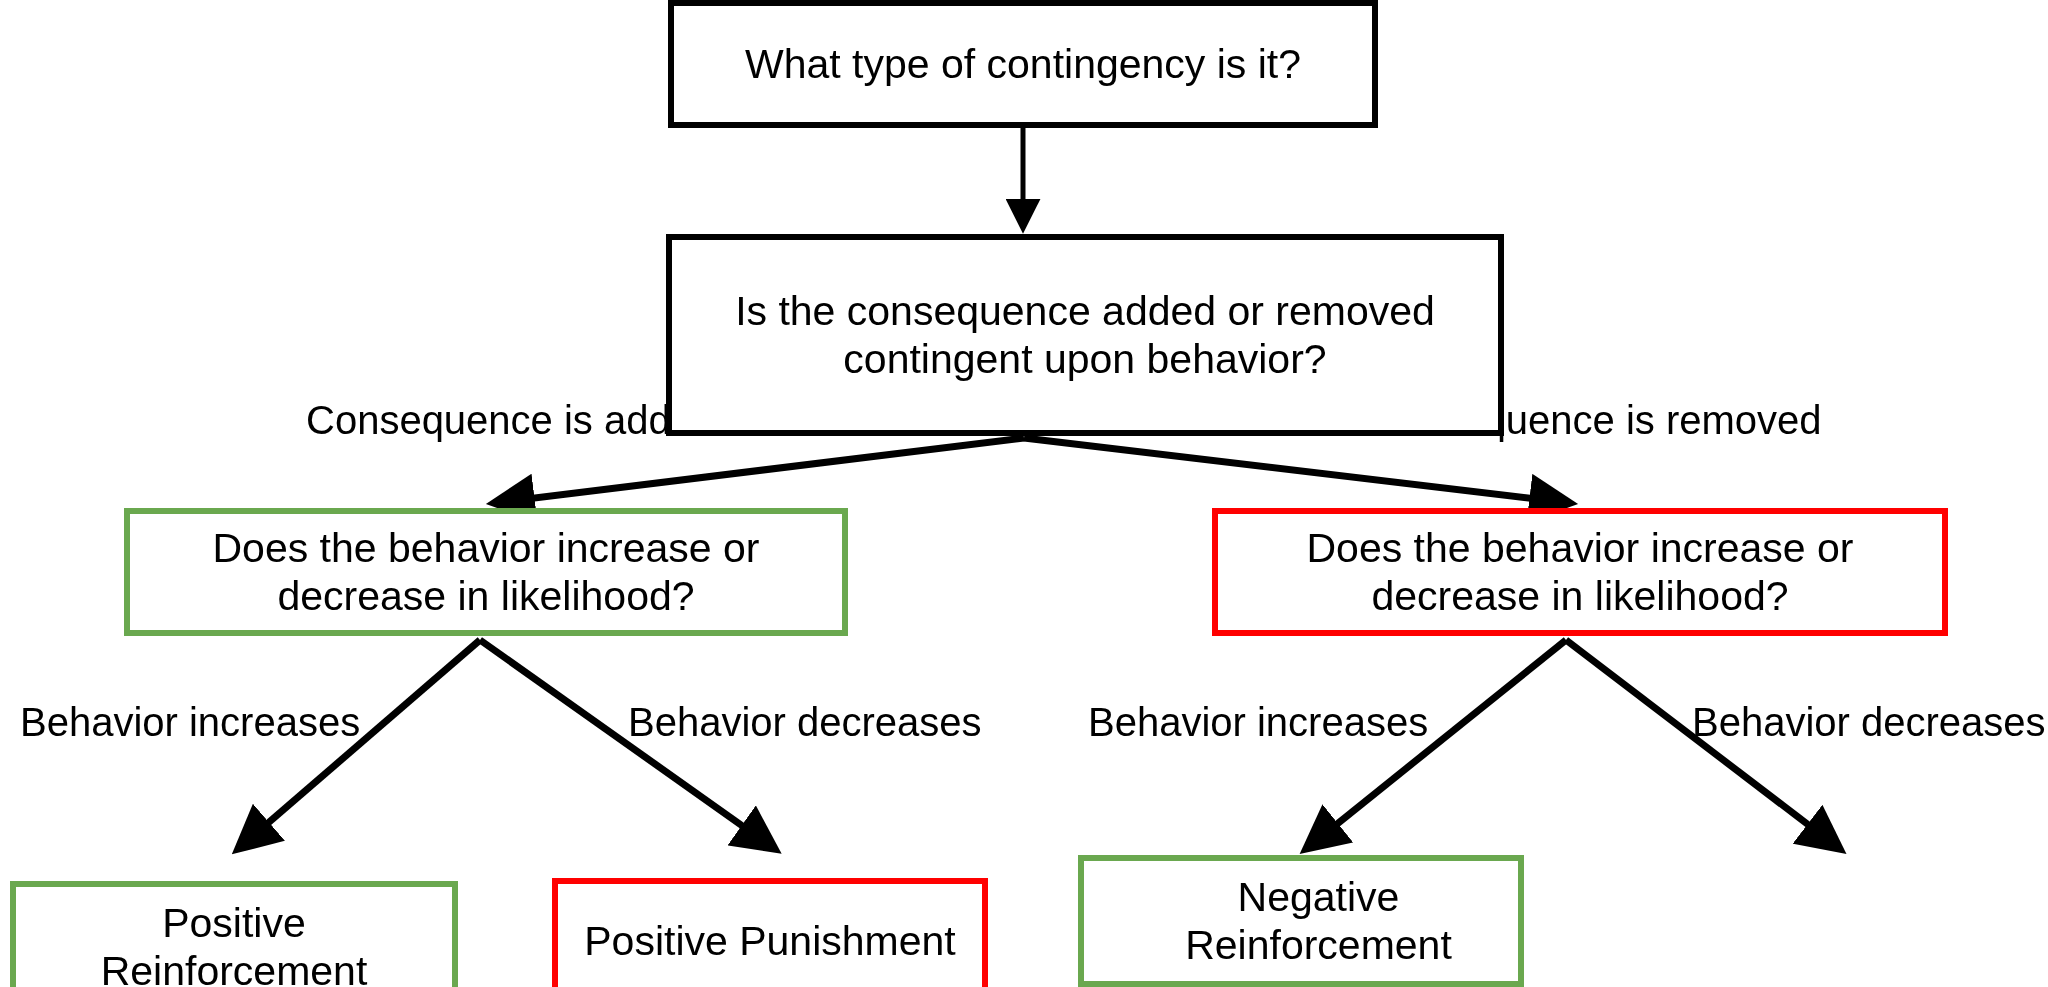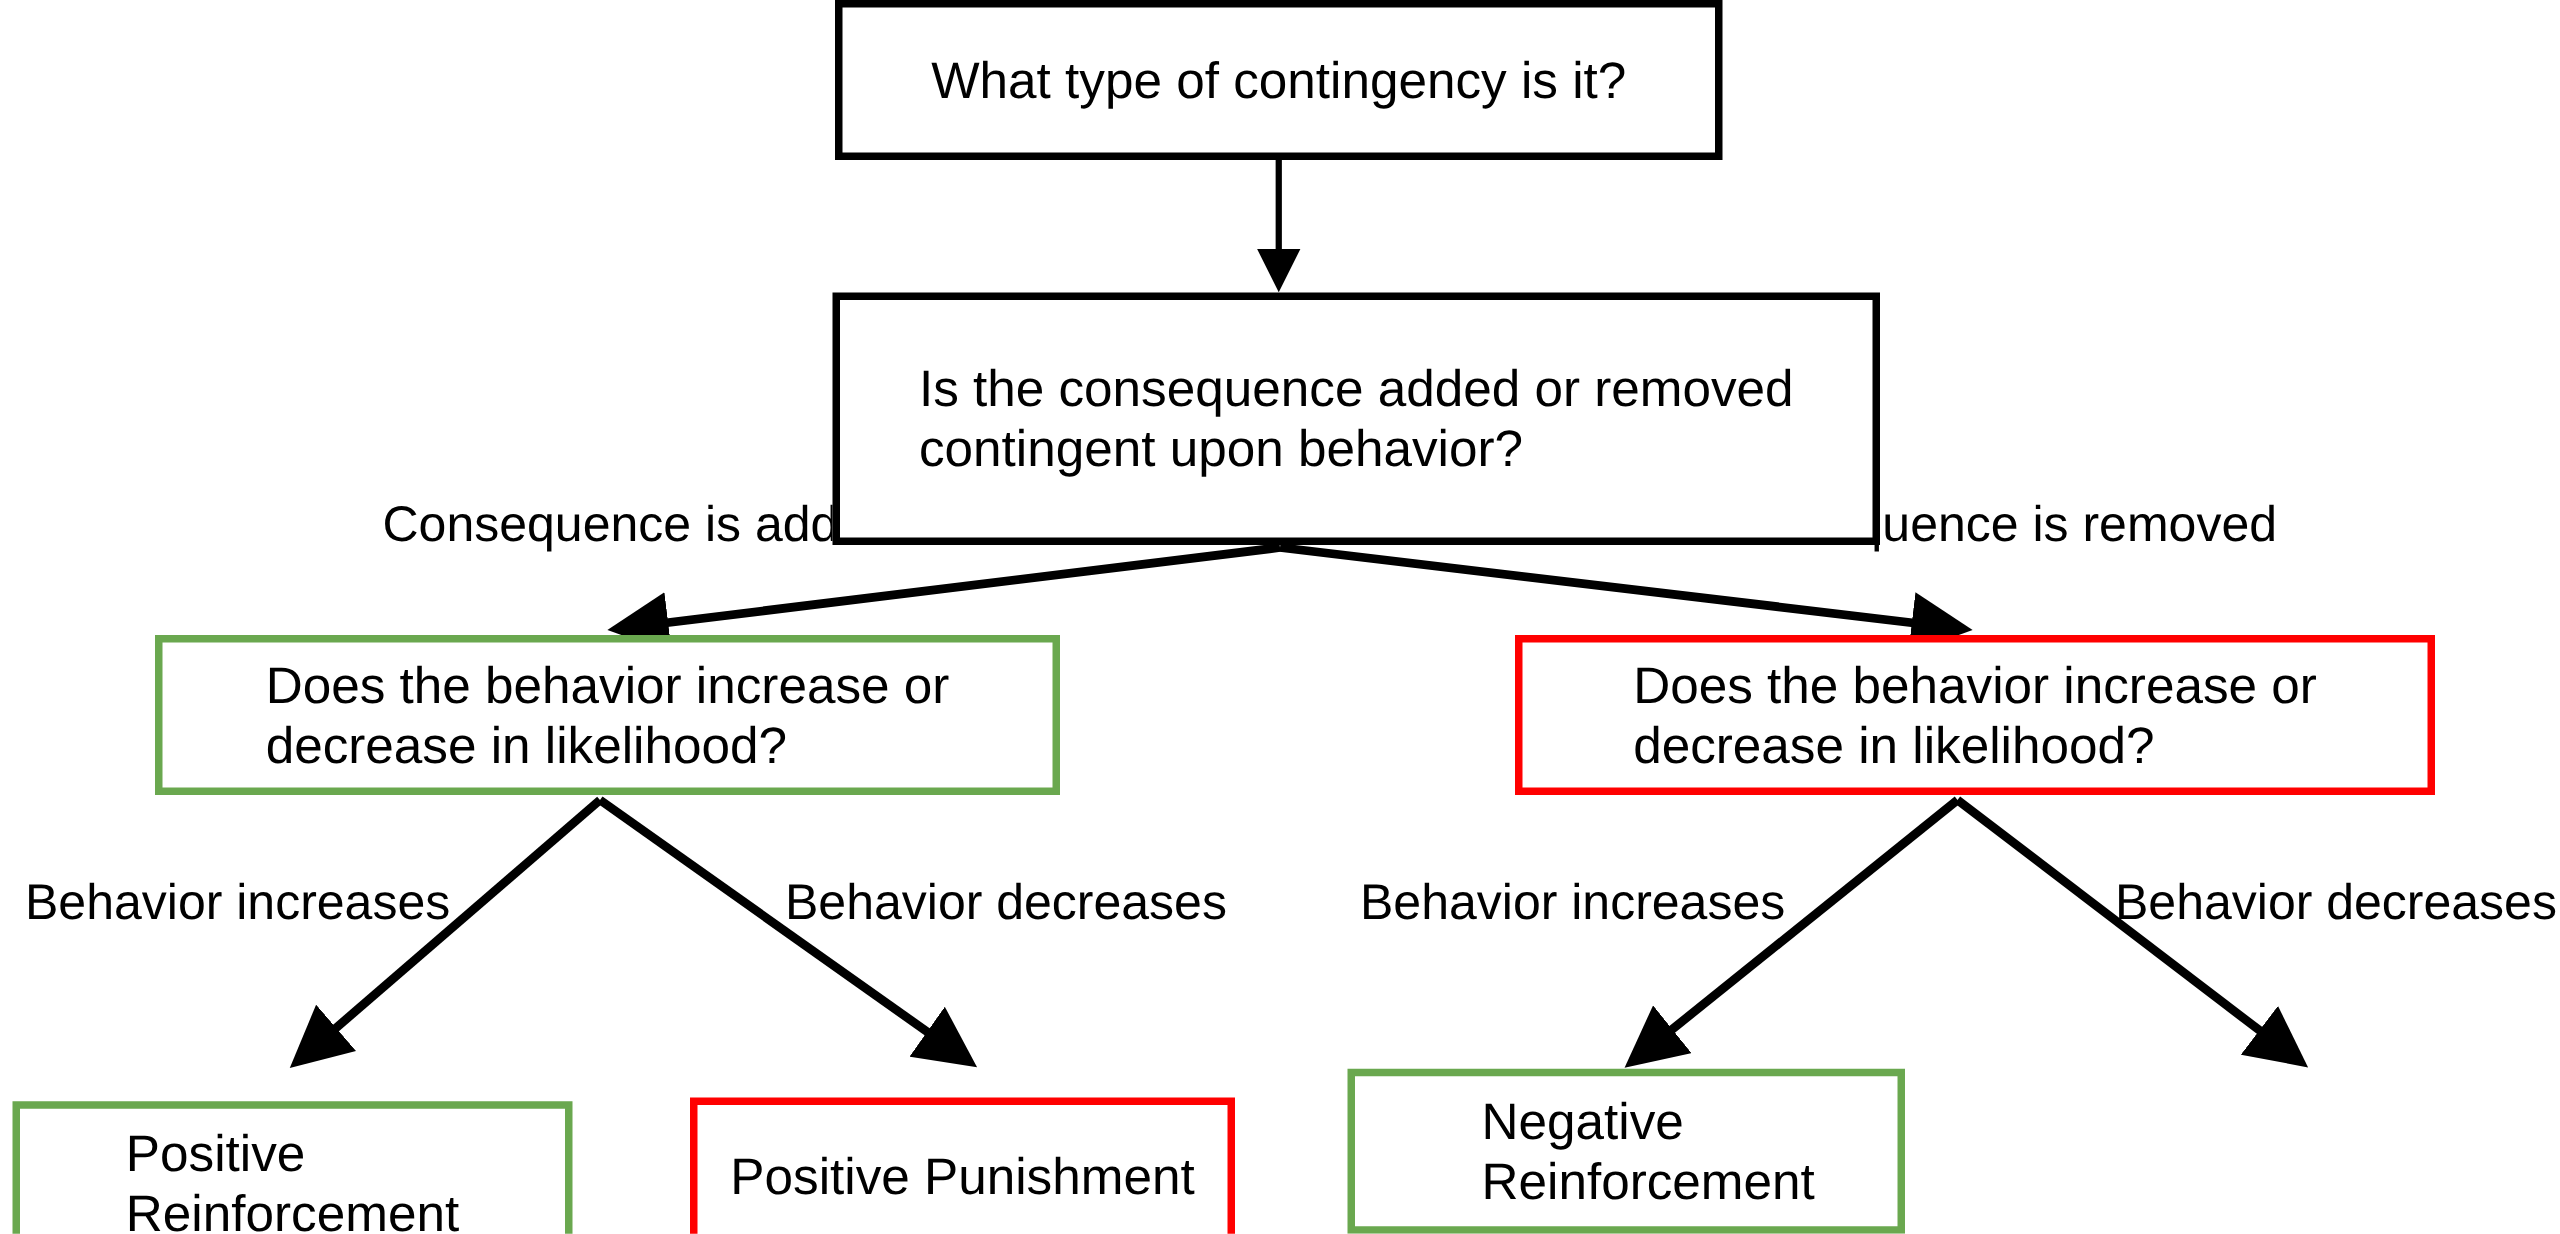--- a/index.html
+++ b/index.html
@@ -26,20 +26,21 @@
     width: 2048px;
     height: 987px;
   }
   .node {
     position: absolute;
     box-sizing: border-box;
     background: #ffffff;
     display: flex;
     align-items: center;
     justify-content: center;
+    text-align: center;
     line-height: 1.18;
     color: #000000;
     z-index: 3;
   }
   .node-label {
     display: block;
     padding: 0 10px;
     white-space: pre-line;
   }
   .node.black   { border: 6px solid #000000; }

